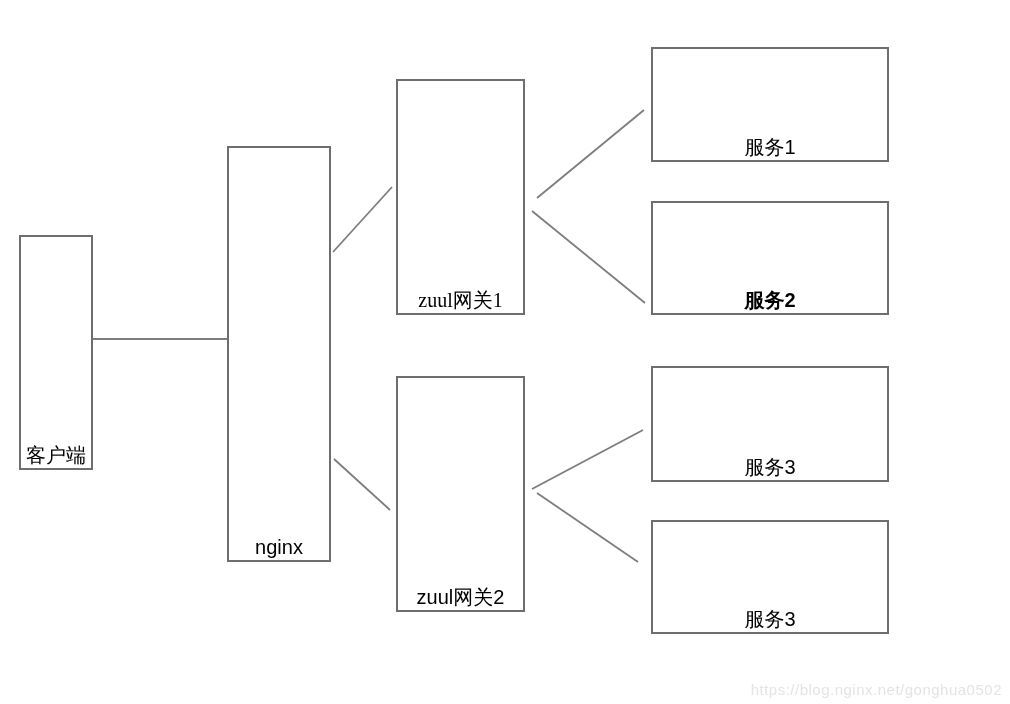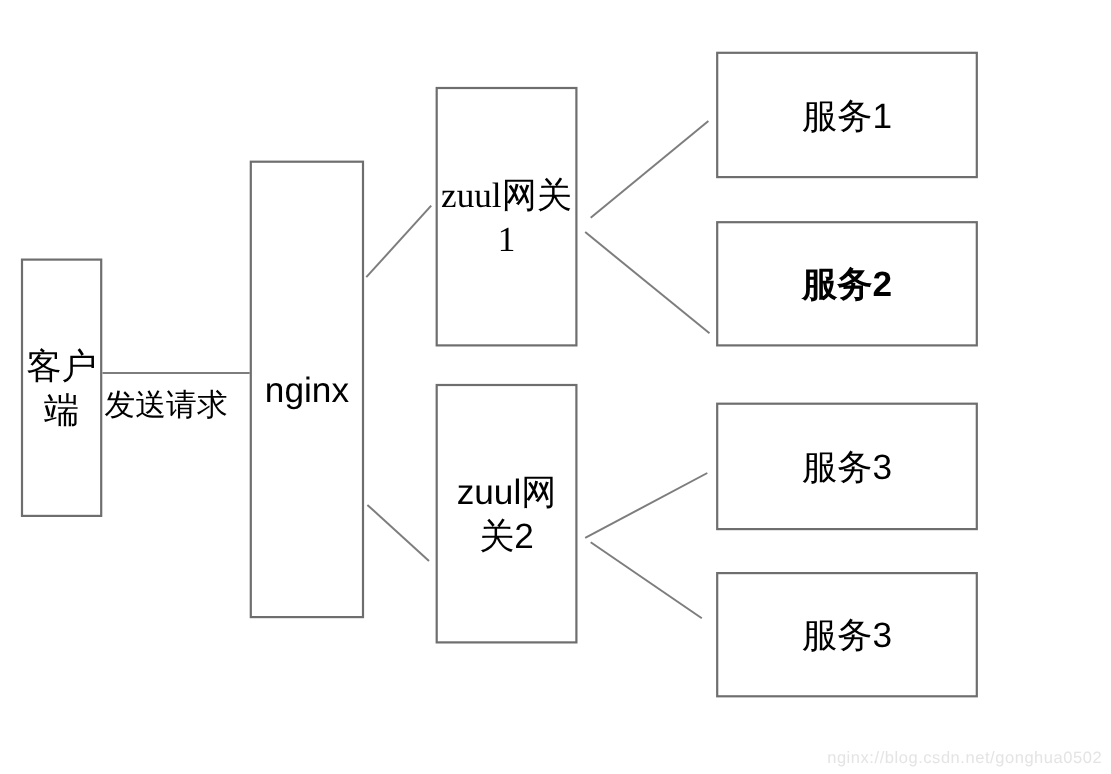--- a/index.html
+++ b/index.html
@@ -26,32 +26,32 @@
   }
   .edges-svg line {
     stroke: var(--connector);
     stroke-width: 1.8;
   }
   .node {
     position: absolute;
     border: 2px solid var(--box-border);
     background: var(--background);
     display: flex;
-    align-items: center;
+    align-items: flex-end;
     justify-content: center;
     text-align: center;
-    font-size: 32px;
+    font-size: 20px;
     color: var(--text);
     line-height: 1.25;
     padding: 0 2px;
   }
   .node-client   { left: 19px;  top: 235px; width: 74px;  height: 235px; }
   .node-nginx    { left: 227px; top: 146px; width: 104px; height: 416px; }
   .node-zuul1    { left: 396px; top: 79px;  width: 129px; height: 236px; font-family: Liberation Serif, serif; }
-  .node-zuul2    { left: 396px; top: 349px; width: 129px; height: 236px; }
+  .node-zuul2    { left: 396px; top: 376px; width: 129px; height: 236px; }
   .node-service1 { left: 651px; top: 47px;  width: 238px; height: 115px; }
   .node-service2 { left: 651px; top: 201px; width: 238px; height: 114px; font-weight: bold; }
   .node-service3a{ left: 651px; top: 366px; width: 238px; height: 116px; }
   .node-service3b{ left: 651px; top: 520px; width: 238px; height: 114px; }
   .edge-label {
     position: absolute;
     left: 95px;
     top: 349px;
     font-size: 28px;
     color: var(--text);
@@ -107,17 +107,16 @@
   </div>
 
   <div class="node node-service3a">
     <span>服务3</span>
   </div>
 
   <div class="node node-service3b">
     <span>服务3</span>
   </div>
 
-  <div class="edge-label">发送请求</div>
 
-  <div class="watermark">nginx://blog.csdn.net/gonghua0502</div>
+  <div class="watermark">https://blog.nginx.net/gonghua0502</div>
 
 </div>
 
 </body></html>

